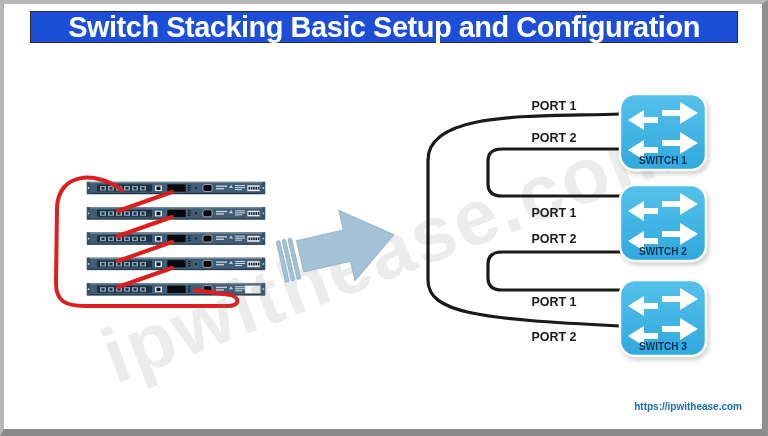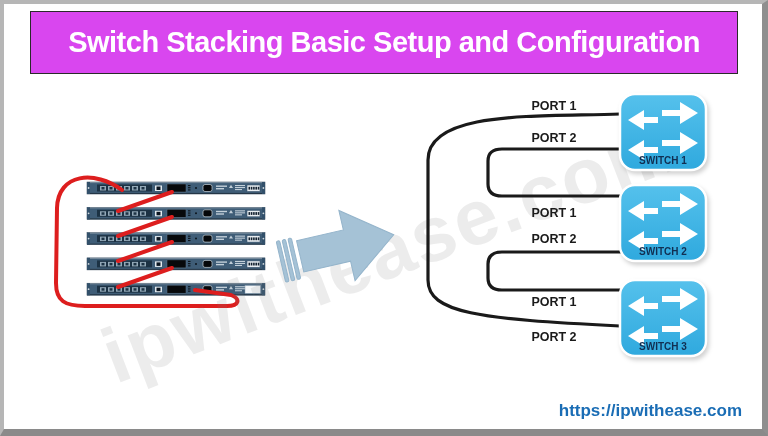--- a/index.html
+++ b/index.html
@@ -7,42 +7,42 @@
     position:relative; width:768px; height:436px; overflow:hidden;
     background:#ffffff; font-family:"Liberation Sans", sans-serif;
   }
   .frame {
     position:absolute; inset:0; box-sizing:border-box;
     border-style:solid; border-width:4px 6px 7px 4px;
     border-color:#b6b6b6 #8f8f8f #8a8a8a #b6b6b6;
     pointer-events:none; z-index:40;
   }
   .title-bar {
-    position:absolute; left:30px; top:11px; width:708px; height:63px;
-    background:#d946ef; border:1px solid #2a2a2a; box-sizing:border-box;
+    position:absolute; left:30px; top:11px; width:708px; height:32px;
+    background:#1d4ed8; border:1px solid #2a2a2a; box-sizing:border-box;
     display:flex; align-items:center; justify-content:center; z-index:20;
   }
   .title-bar .title-text {
     color:#ffffff; font-size:29px; font-weight:700; letter-spacing:-0.5px;
     white-space:nowrap;
   }
   .watermark {
     position:absolute; left:40px; top:205px; width:700px; height:90px;
     display:flex; align-items:center; justify-content:center;
     transform:rotate(-21deg);
     font-size:78px; font-weight:700; letter-spacing:2px;
     color:rgba(130,130,130,0.15); white-space:nowrap;
     z-index:6; pointer-events:none;
   }
   .stack-svg   { position:absolute; left:45px;  top:168px; z-index:5; }
   .arrow-svg   { position:absolute; left:275px; top:190px; z-index:7; }
   .diagram-svg { position:absolute; left:418px; top:83px;  z-index:10; }
   .site-url {
     position:absolute; right:26px; top:401px; z-index:20;
-    color:#1a6db5; font-size:17px; font-weight:700; text-decoration:none;
+    color:#1a6db5; font-size:10px; font-weight:700; text-decoration:none;
   }
   text.port-label  { font-family:"Liberation Sans",sans-serif; font-size:12.5px; font-weight:700; fill:#1a1a1a; }
   text.switch-label{ font-family:"Liberation Sans",sans-serif; font-size:10px;  font-weight:700; fill:#112f52; }
 </style>
 </head>
 <body>
 
 <div class="canvas">
 
   <div class="frame"></div>

